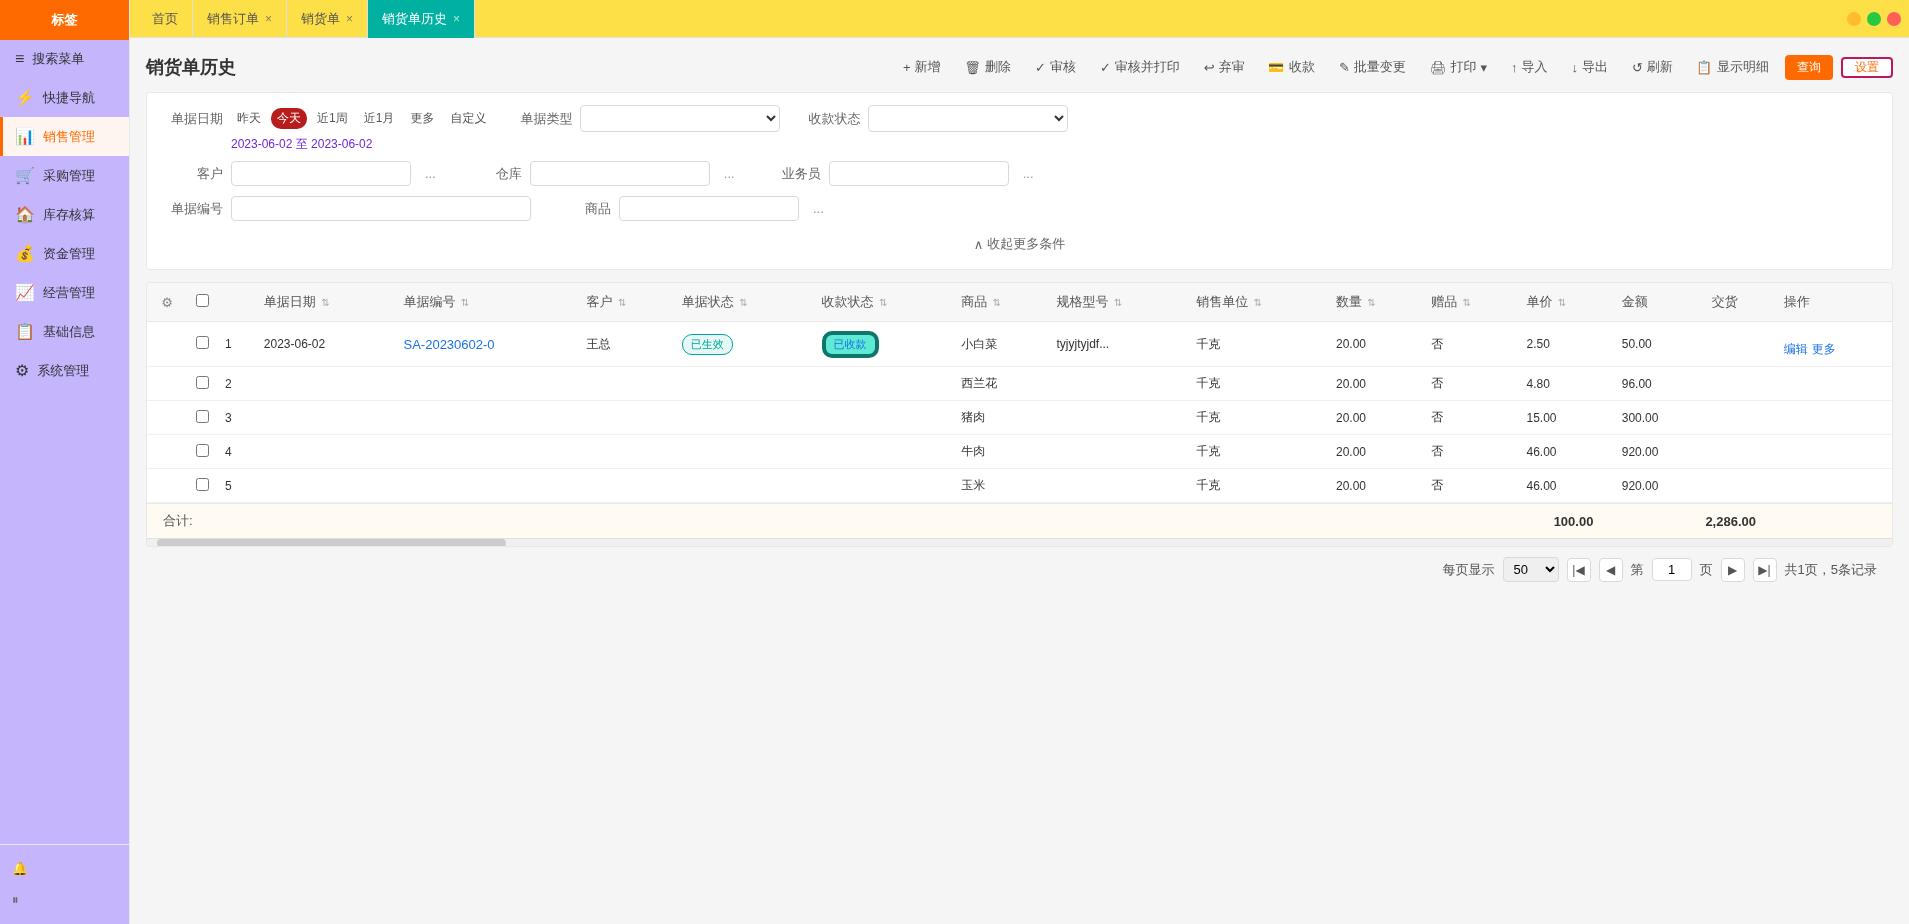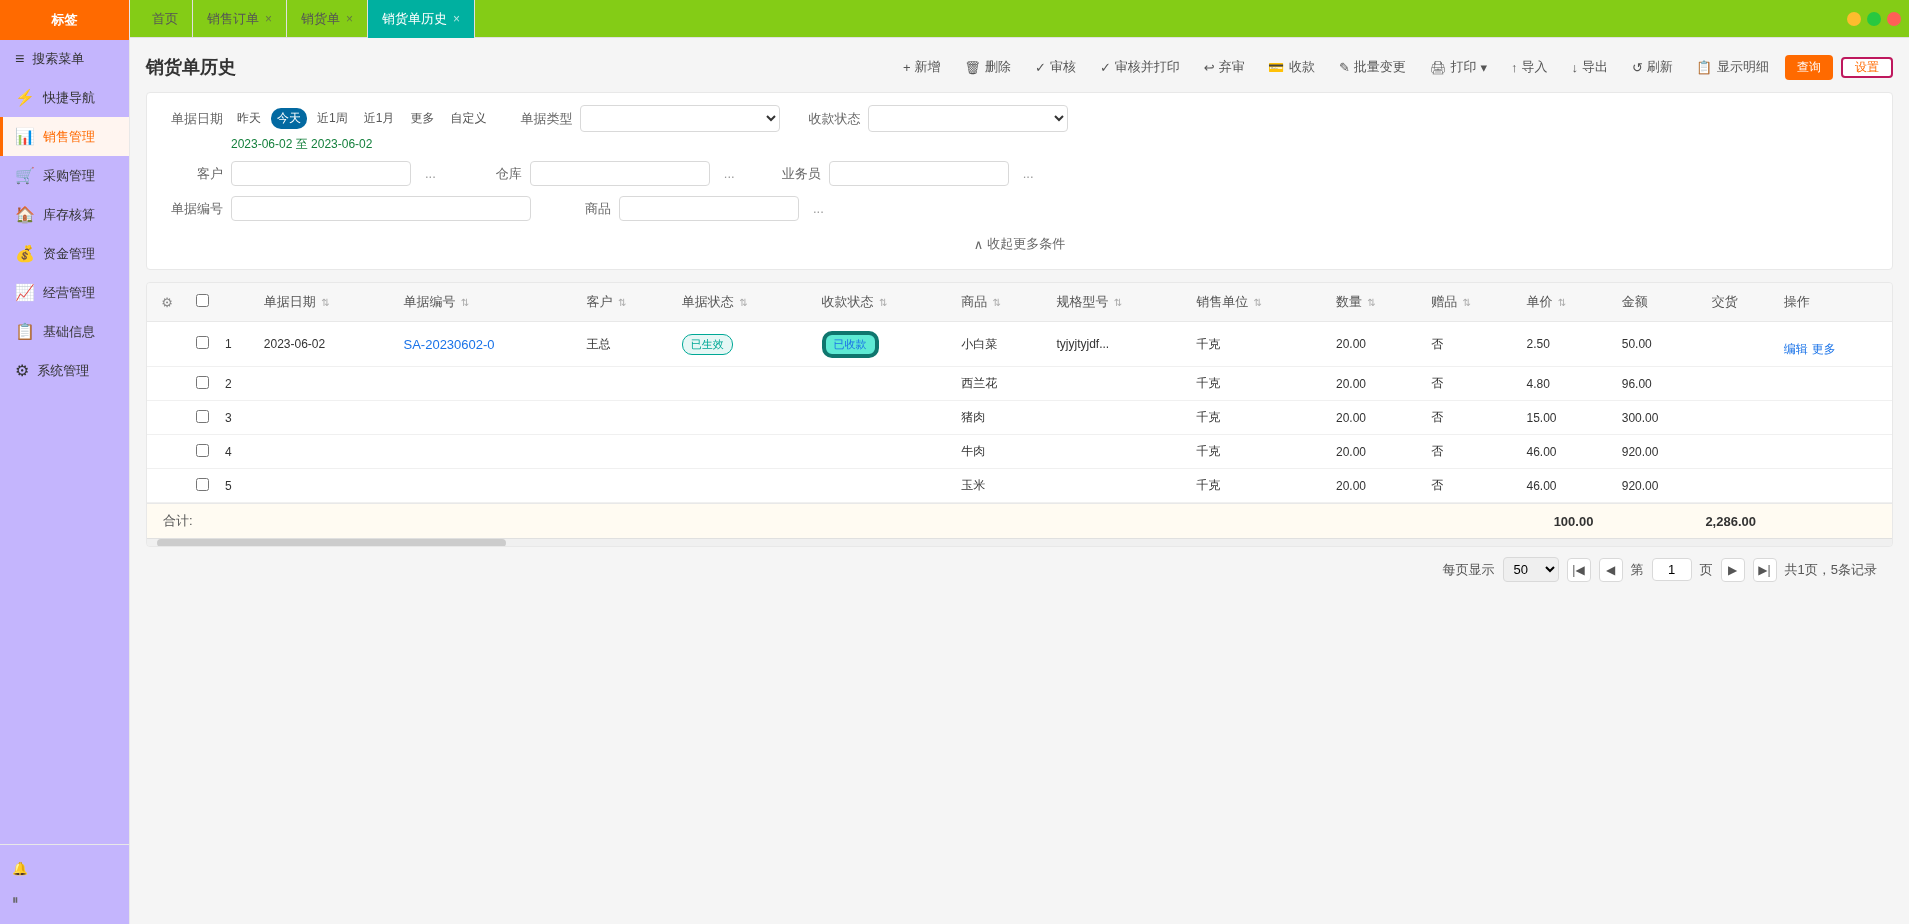--- a/index.html
+++ b/index.html
@@ -54,21 +54,21 @@
       flex: 1;
       display: flex;
       flex-direction: column;
       overflow: hidden;
     }
 
     
     .tab-bar {
       display: flex;
       align-items: center;
-      background: #84cc16;
+      background: #fde047;
       border-bottom: 1px solid #e0e0e0;
       padding: 0 8px;
       height: 38px;
       flex-shrink: 0;
     }
     .tab {
       display: flex;
       align-items: center;
       padding: 0 14px;
       height: 38px;
@@ -212,26 +212,26 @@
     .date-shortcut {
       padding: 2px 6px;
       border-radius: 3px;
       cursor: pointer;
       color: #555;
       font-size: 12px;
       border: none;
       background: none;
     }
     .date-shortcut.active {
-      background: #0369a1;
+      background: #b91c1c;
       color: #fff;
       border-radius: 10px;
     }
     .date-display {
-      color: #15803d;
+      color: #6d28d9;
       font-size: 12px;
     }
     .filter-more {
       display: flex;
       align-items: center;
       justify-content: center;
       color: #666;
       cursor: pointer;
       font-size: 12px;
       padding: 4px;

